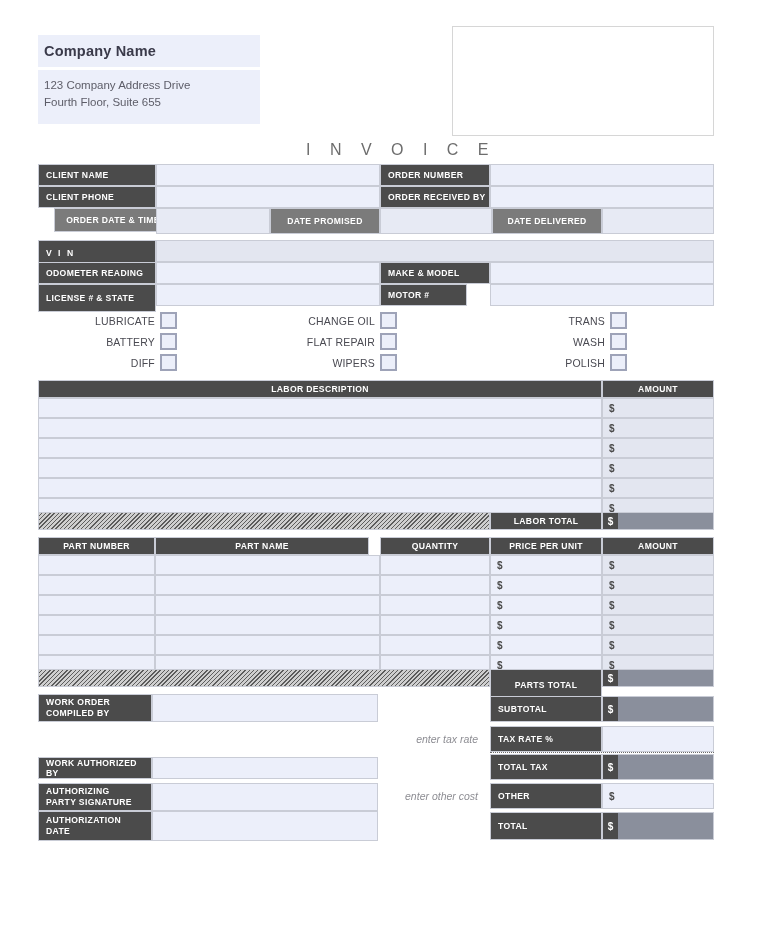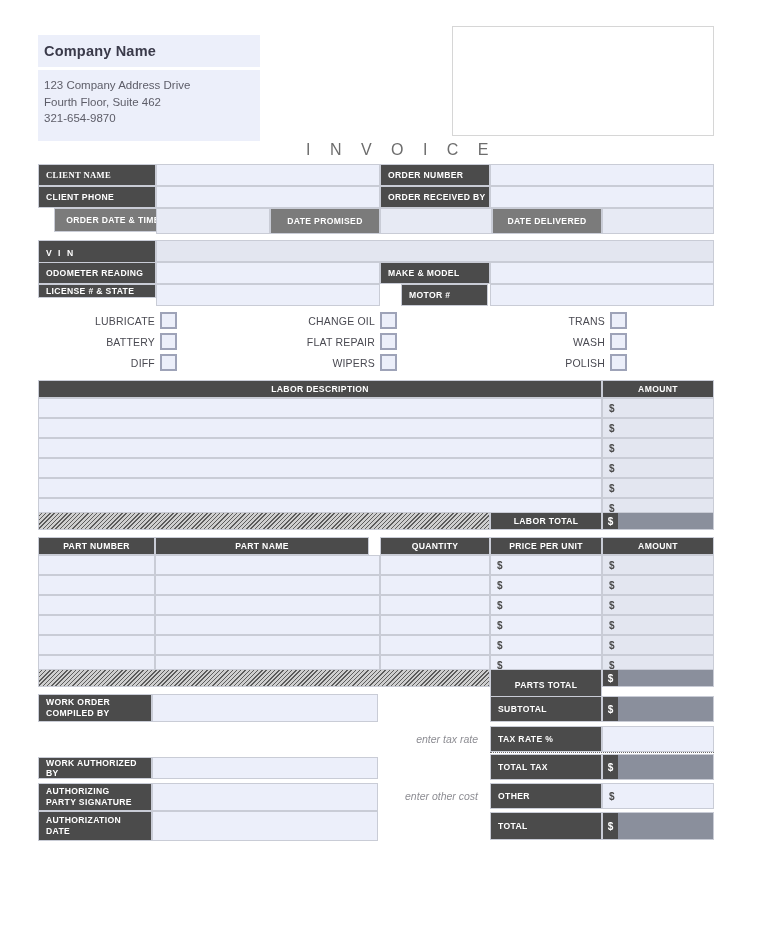--- a/index.html
+++ b/index.html
@@ -179,32 +179,31 @@
 </style>
 </head>
 <body>
 
 <div class="page">
 
   <div class="company-block">
     <div class="company-name-bar">Company Name</div>
     <div class="company-address">
       <div>123 Company Address Drive</div>
-      <div>Fourth Floor, Suite 462</div>
-      <div>321-654-9870</div>
+      <div>Fourth Floor, Suite 655</div>
     </div>
   </div>
 
   <div class="logo-box"></div>
 
   <div class="invoice-title">I N V O I C E</div>
 
   <div>
 
-    <div class="cell lbl-dark" style="left:38px; top:164px; width:118px; height:22px;font-family:Liberation Serif, serif;">CLIENT NAME</div>
+    <div class="cell lbl-dark" style="left:38px; top:164px; width:118px; height:22px;">CLIENT NAME</div>
     <div class="cell fld" style="left:156px; top:164px; width:224px; height:22px;"></div>
     <div class="cell lbl-dark" style="left:380px; top:164px; width:110px; height:22px;">ORDER NUMBER</div>
     <div class="cell fld" style="left:490px; top:164px; width:224px; height:22px;"></div>
 
     <div class="cell lbl-dark" style="left:38px; top:186px; width:118px; height:22px;">CLIENT PHONE</div>
     <div class="cell fld" style="left:156px; top:186px; width:224px; height:22px;"></div>
     <div class="cell lbl-dark" style="left:380px; top:186px; width:110px; height:22px;">ORDER RECEIVED BY</div>
     <div class="cell fld" style="left:490px; top:186px; width:224px; height:22px;"></div>
 
     <div class="cell lbl-mid" style="left:54px; top:208px; width:118px; height:24px;">ORDER DATE &amp; TIME</div>
@@ -217,23 +216,23 @@
 
   <div>
     <div class="cell lbl-dark" style="left:38px; top:240px; width:118px; height:26px; letter-spacing:2px;">V I N</div>
     <div class="cell fld-alt" style="left:156px; top:240px; width:558px; height:22px;"></div>
 
     <div class="cell lbl-dark" style="left:38px; top:262px; width:118px; height:22px;">ODOMETER READING</div>
     <div class="cell fld" style="left:156px; top:262px; width:224px; height:22px;"></div>
     <div class="cell lbl-dark" style="left:380px; top:262px; width:110px; height:22px;">MAKE &amp; MODEL</div>
     <div class="cell fld" style="left:490px; top:262px; width:224px; height:22px;"></div>
 
-    <div class="cell lbl-dark" style="left:38px; top:284px; width:118px; height:14px;text-align:right;">LICENSE # &amp; STATE</div>
+    <div class="cell lbl-dark" style="left:38px; top:284px; width:118px; height:28px;text-align:right;">LICENSE # &amp; STATE</div>
     <div class="cell fld" style="left:156px; top:284px; width:224px; height:22px;"></div>
-    <div class="cell lbl-dark" style="left:401px; top:284px; width:87px; height:22px;">MOTOR #</div>
+    <div class="cell lbl-dark" style="left:380px; top:284px; width:87px; height:22px;">MOTOR #</div>
     <div class="cell fld" style="left:490px; top:284px; width:224px; height:22px;"></div>
   </div>
 
   <div>
 
     <div class="chk-label" style="left:60px; top:315px; width:95px;">LUBRICATE</div>
     <div class="chk-box" style="left:160px; top:312px;"></div>
     <div class="chk-label" style="left:60px; top:336px; width:95px;">BATTERY</div>
     <div class="chk-box" style="left:160px; top:333px;"></div>
     <div class="chk-label" style="left:60px; top:357px; width:95px;">DIFF</div>

